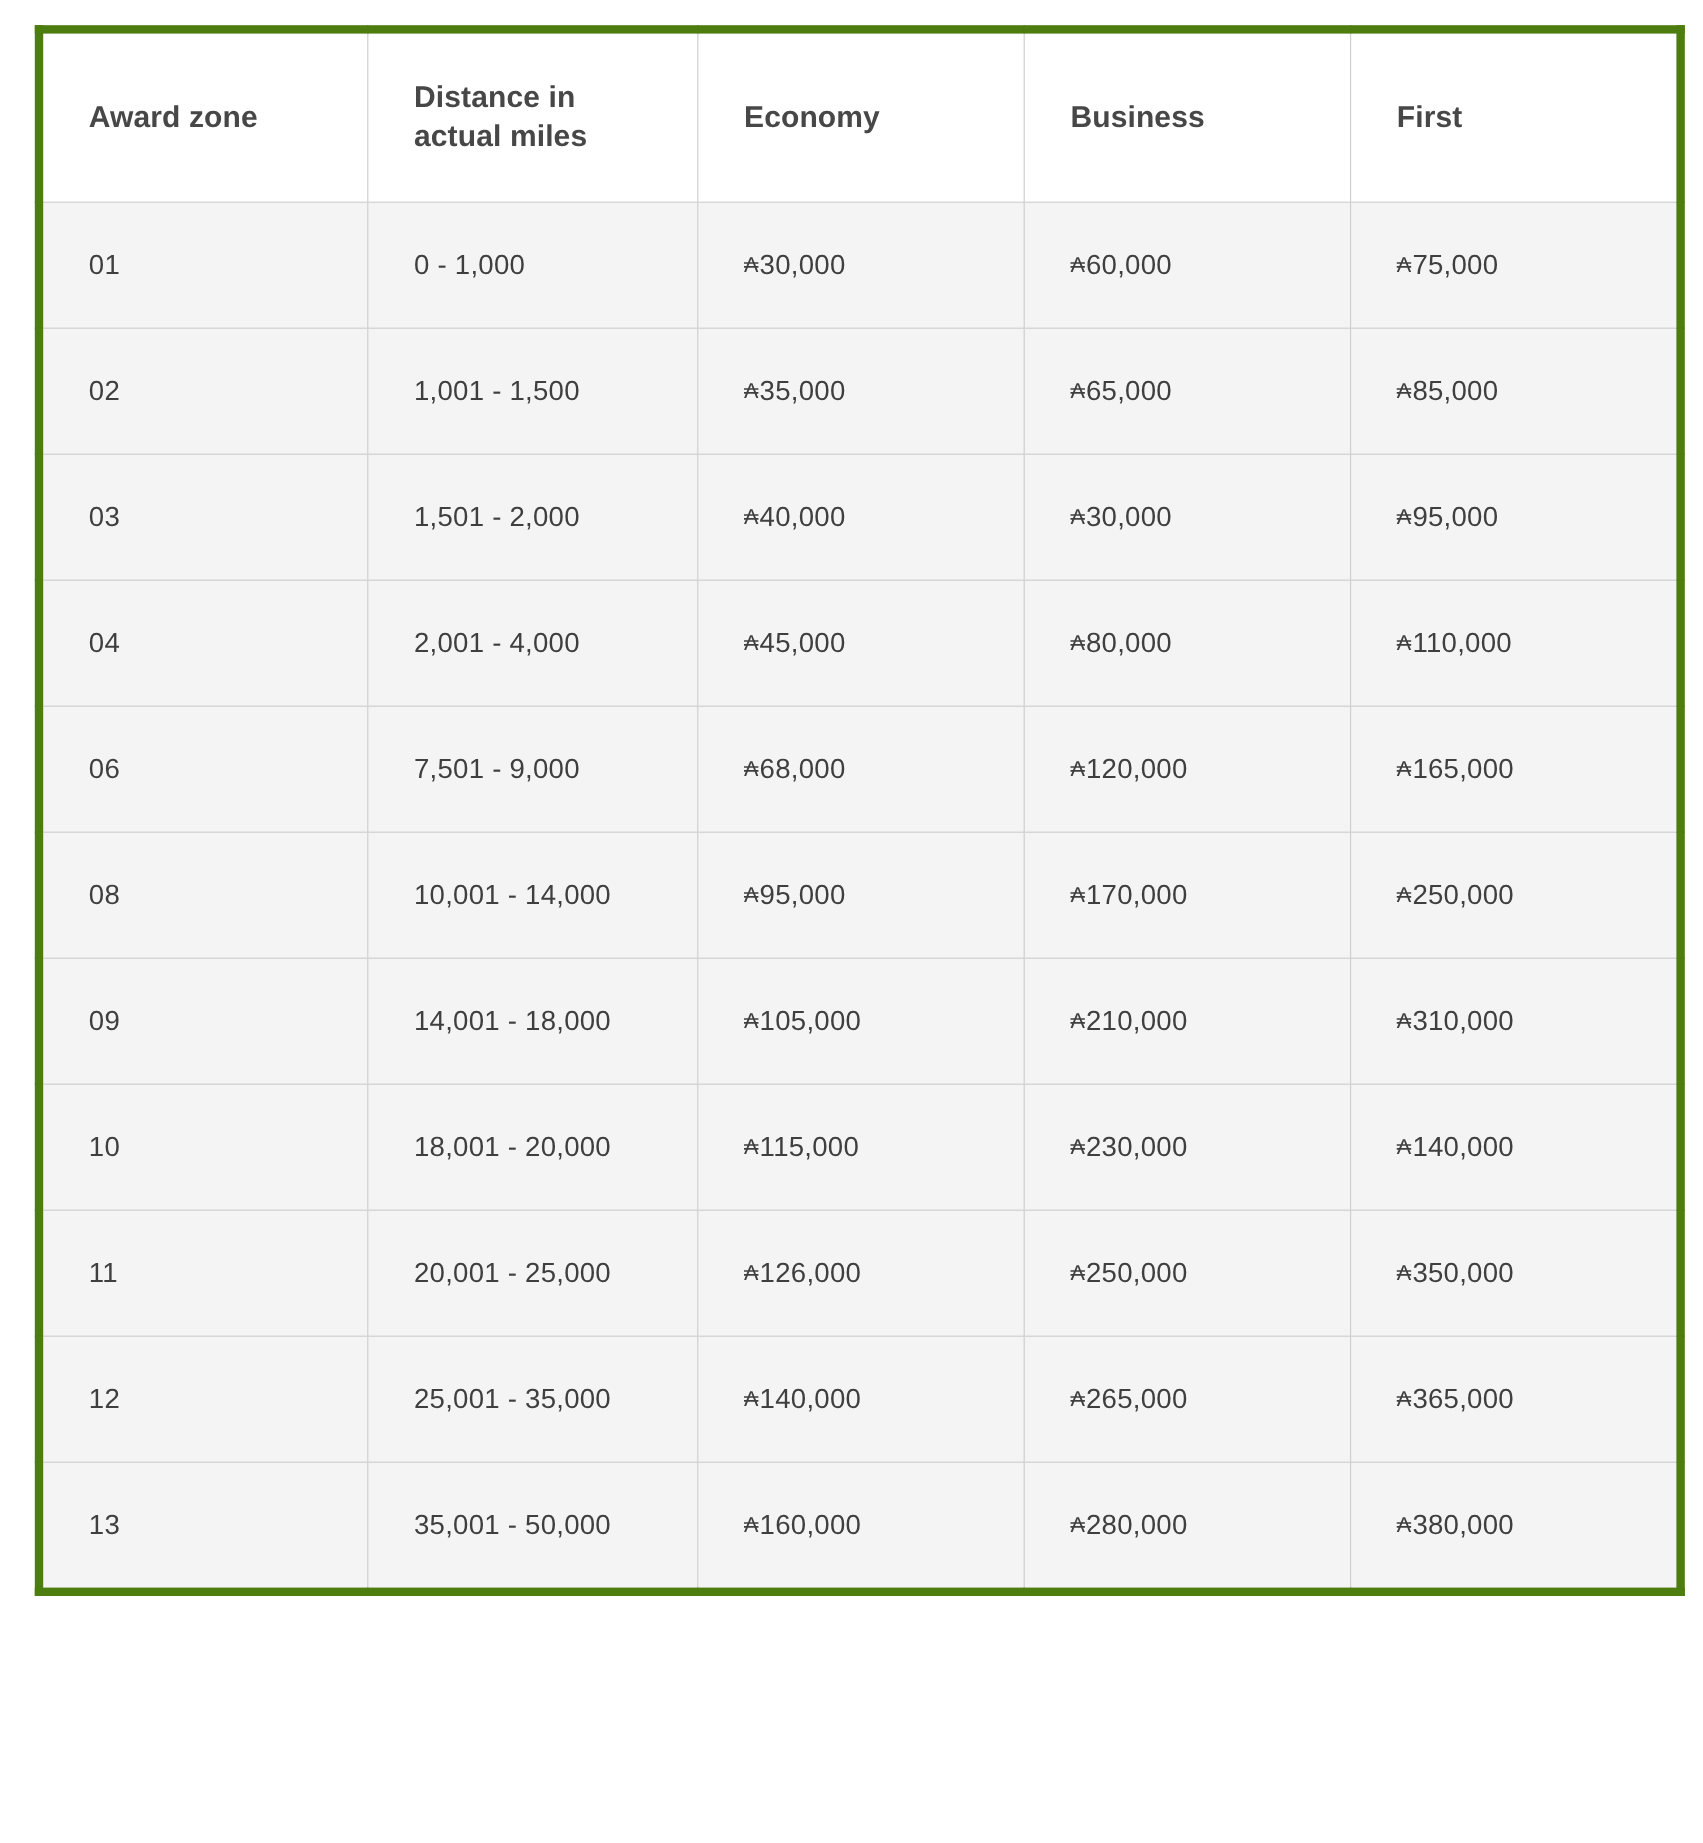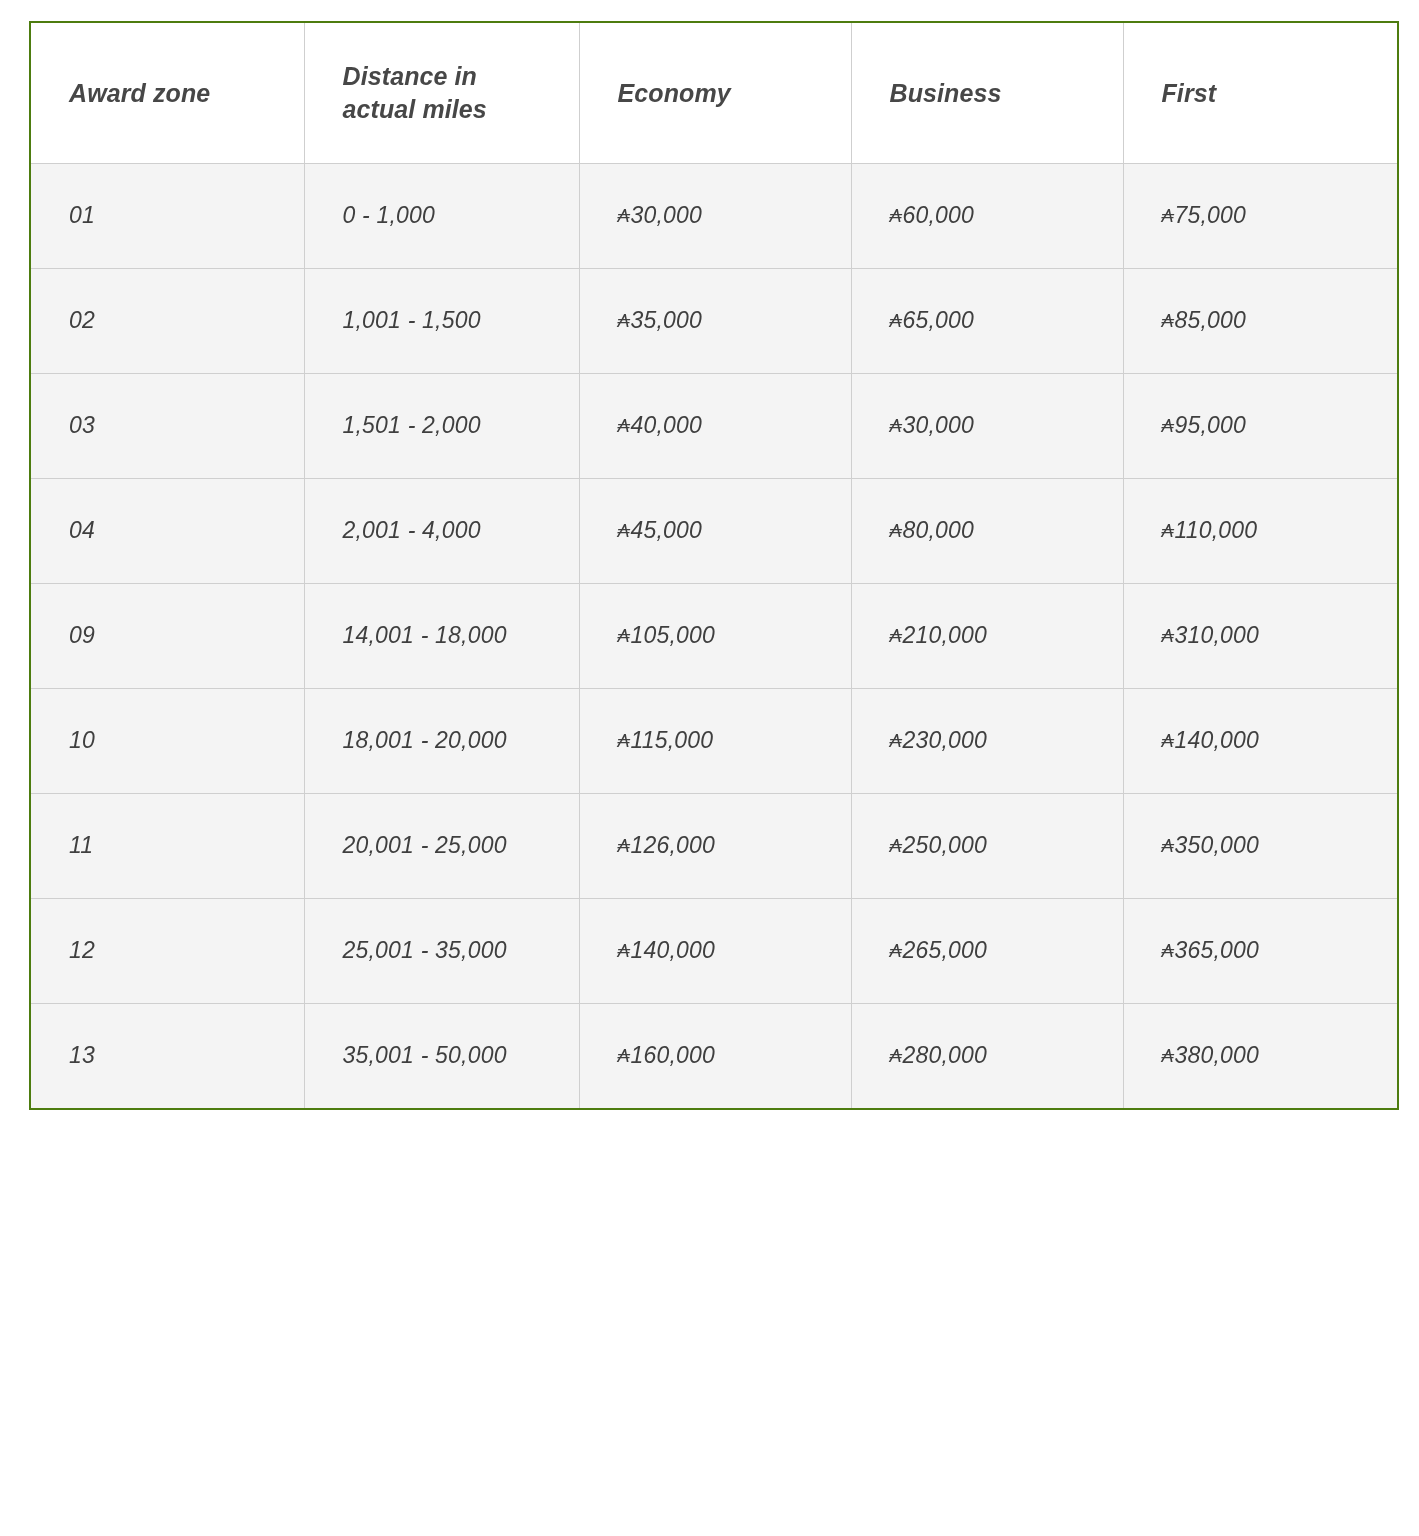--- a/index.html
+++ b/index.html
@@ -19,22 +19,21 @@
     left: 29px;
     top: 21px;
     width: 1368px;
     box-sizing: border-box;
   }
 
   table.award-table {
     border-collapse: collapse;
     table-layout: fixed;
     width: 1368px;
-    border: 2px solid #4d7c0f;
-    font-style: italic;
+    border: 7px solid #4d7c0f;
   }
 
   table.award-table col.c-zone     { width: 274px; }
   table.award-table col.c-distance { width: 275px; }
   table.award-table col.c-economy  { width: 272px; }
   table.award-table col.c-business { width: 272px; }
   table.award-table col.c-first    { width: 275px; }
 
   thead th {
     background: #ffffff;
@@ -129,20 +128,34 @@
           <td><span class="miles-symbol">₳</span><span>95,000</span></td>
         </tr>
         <tr>
           <td>04</td>
           <td>2,001 - 4,000</td>
           <td><span class="miles-symbol">₳</span><span>45,000</span></td>
           <td><span class="miles-symbol">₳</span><span>80,000</span></td>
           <td><span class="miles-symbol">₳</span><span>110,000</span></td>
         </tr>
         <tr>
+          <td>06</td>
+          <td>7,501 - 9,000</td>
+          <td><span class="miles-symbol">₳</span><span>68,000</span></td>
+          <td><span class="miles-symbol">₳</span><span>120,000</span></td>
+          <td><span class="miles-symbol">₳</span><span>165,000</span></td>
+        </tr>
+        <tr>
+          <td>08</td>
+          <td>10,001 - 14,000</td>
+          <td><span class="miles-symbol">₳</span><span>95,000</span></td>
+          <td><span class="miles-symbol">₳</span><span>170,000</span></td>
+          <td><span class="miles-symbol">₳</span><span>250,000</span></td>
+        </tr>
+        <tr>
           <td>09</td>
           <td>14,001 - 18,000</td>
           <td><span class="miles-symbol">₳</span><span>105,000</span></td>
           <td><span class="miles-symbol">₳</span><span>210,000</span></td>
           <td><span class="miles-symbol">₳</span><span>310,000</span></td>
         </tr>
         <tr>
           <td>10</td>
           <td>18,001 - 20,000</td>
           <td><span class="miles-symbol">₳</span><span>115,000</span></td>

